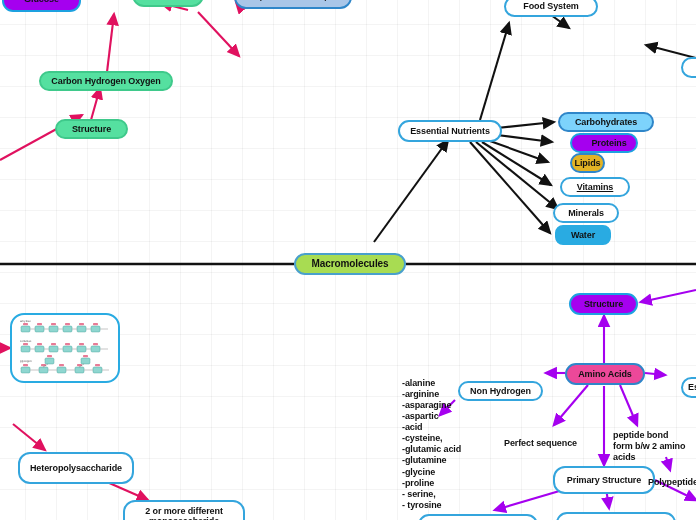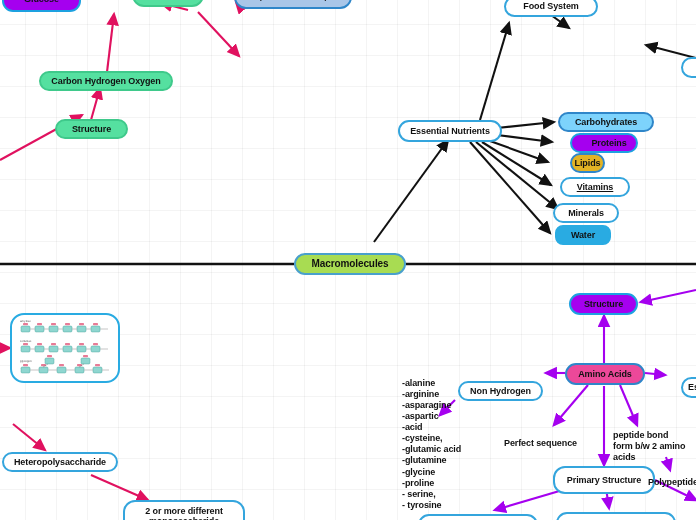--- a/index.html
+++ b/index.html
@@ -225,21 +225,21 @@
         <g stroke="#6b6b6b" stroke-width="0.4">
           <path d="M18,14 L23,14 M32,14 L37,14 M46,14 L51,14 M60,14 L65,14 M74,14 L79,14 M88,14 L96,14"></path>
           <path d="M18,34 L23,34 M32,34 L37,34 M46,34 L51,34 M60,34 L65,34 M74,34 L79,34 M88,34 L96,34"></path>
           <path d="M18,55 L27,55 M36,55 L45,55 M54,55 L63,55 M72,55 L81,55 M90,55 L97,55"></path>
           <path d="M31,52 L36,49 M67,52 L72,49"></path>
         </g>
       </g>
     </svg>
   </div>
 
-  <div class="node plain" style="left:2px;top:452px;width:116px;height:20px;">Heteropolysaccharide</div>
+  <div class="node plain" style="left:18px;top:452px;width:116px;height:32px;">Heteropolysaccharide</div>
 
   <div class="node plain" style="left:123px;top:500px;width:122px;height:32px;">2 or more different
 monosaccharide</div>
 
   <div class="node purple" style="left:569px;top:293px;width:69px;height:22px;">Structure</div>
 
   <div class="node lavender" style="left:565px;top:363px;width:80px;height:22px;">Amino Acids</div>
 
   <div class="node plain" style="left:458px;top:381px;width:85px;height:20px;">Non Hydrogen</div>
 

